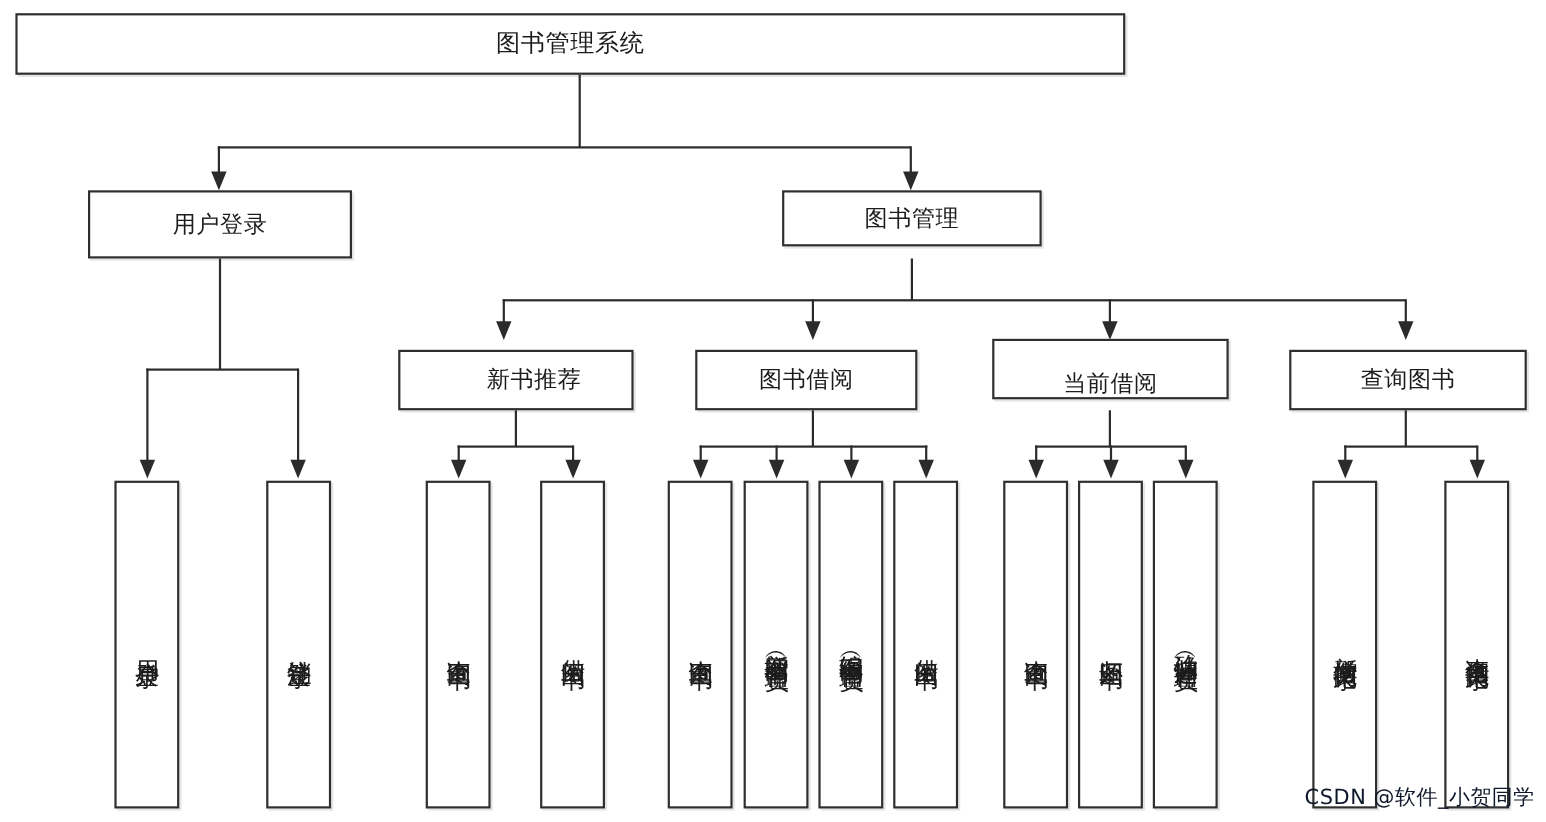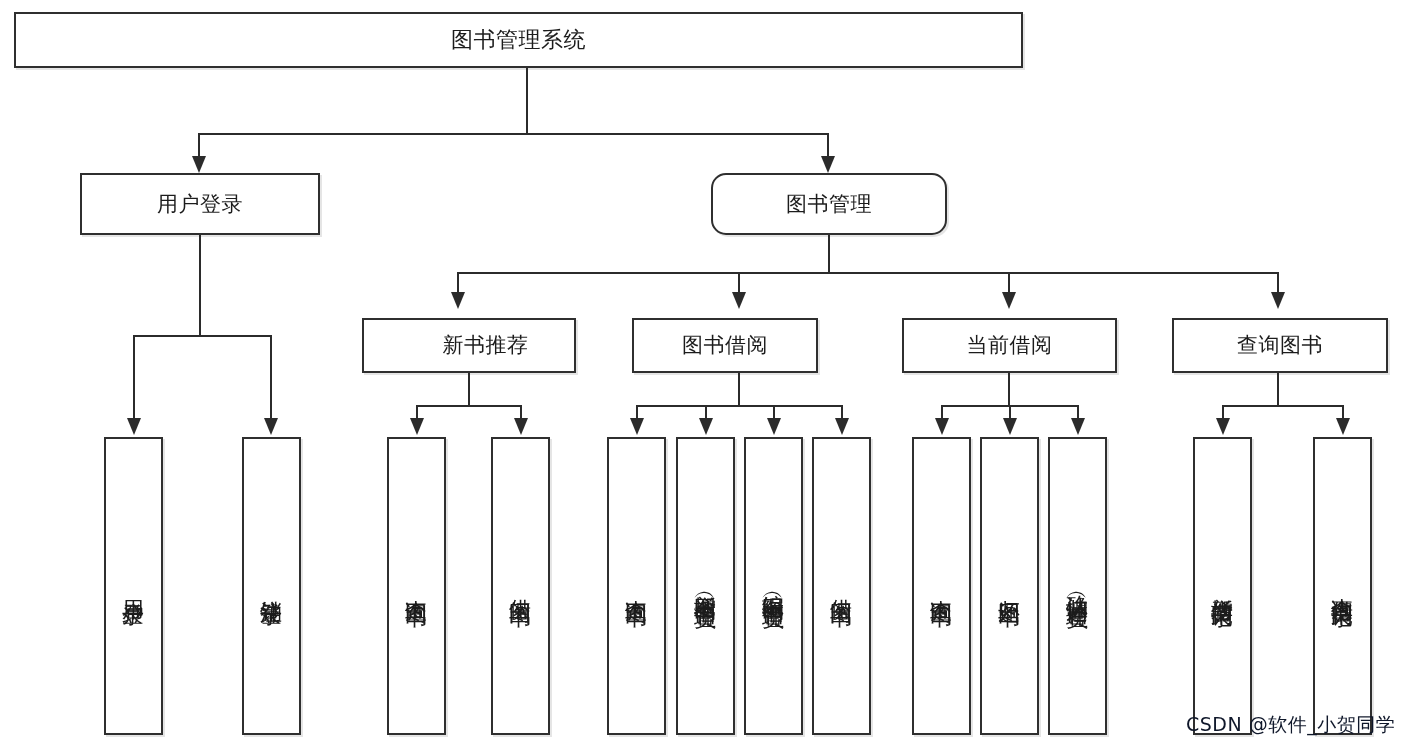--- a/index.html
+++ b/index.html
@@ -108,21 +108,21 @@
 
   <div class="conn v" style="left:198px; top:133px; height:25px;"></div>
   <div class="arrow" style="left:192px; top:156px;"></div>
   <div class="conn v" style="left:827px; top:133px; height:25px;"></div>
   <div class="arrow" style="left:821px; top:156px;"></div>
 
   <div class="node horiz" style="left:80px; top:173px; width:240px; height:62px;">
     <span class="label">用户登录</span>
   </div>
 
-  <div class="node horiz" style="left:711px; top:173px; width:236px; height:62px;border-radius:15px;">
+  <div class="node horiz" style="left:711px; top:173px; width:236px; height:51px;">
     <span class="label">图书管理</span>
   </div>
 
   <div class="conn v" style="left:199px; top:235px; height:101px;"></div>
   <div class="conn h" style="left:133px; top:335px; width:138px;"></div>
   <div class="conn v" style="left:133px; top:335px; height:85px;"></div>
   <div class="arrow" style="left:127px; top:418px;"></div>
   <div class="conn v" style="left:270px; top:335px; height:85px;"></div>
   <div class="arrow" style="left:264px; top:418px;"></div>
 
@@ -137,24 +137,24 @@
 
   <div class="conn v" style="left:1008px; top:272px; height:22px;"></div>
   <div class="arrow" style="left:1002px; top:292px;"></div>
 
   <div class="conn v" style="left:1277px; top:272px; height:22px;"></div>
   <div class="arrow" style="left:1271px; top:292px;"></div>
 
   <div class="node horiz" style="left:362px; top:318px; width:214px; height:55px;padding-left:33px;">
     <span class="label">新书推荐</span>
   </div>
-  <div class="node horiz" style="left:632px; top:318px; width:186px; height:55px;">
+  <div class="node horiz" style="left:632px; top:318px; width:202px; height:55px;">
     <span class="label">图书借阅</span>
   </div>
-  <div class="node horiz" style="left:902px; top:318px; width:215px; height:55px;">
+  <div class="node horiz" style="left:902px; top:308px; width:215px; height:55px;align-items:flex-end;">
     <span class="label">当前借阅</span>
   </div>
   <div class="node horiz" style="left:1172px; top:318px; width:216px; height:55px;">
     <span class="label">查询图书</span>
   </div>
 
   <div class="conn v" style="left:468px; top:373px; height:33px;"></div>
   <div class="conn h" style="left:416px; top:405px; width:105px;"></div>
   <div class="conn v" style="left:416px; top:405px; height:15px;"></div>
   <div class="arrow" style="left:410px; top:418px;"></div>

